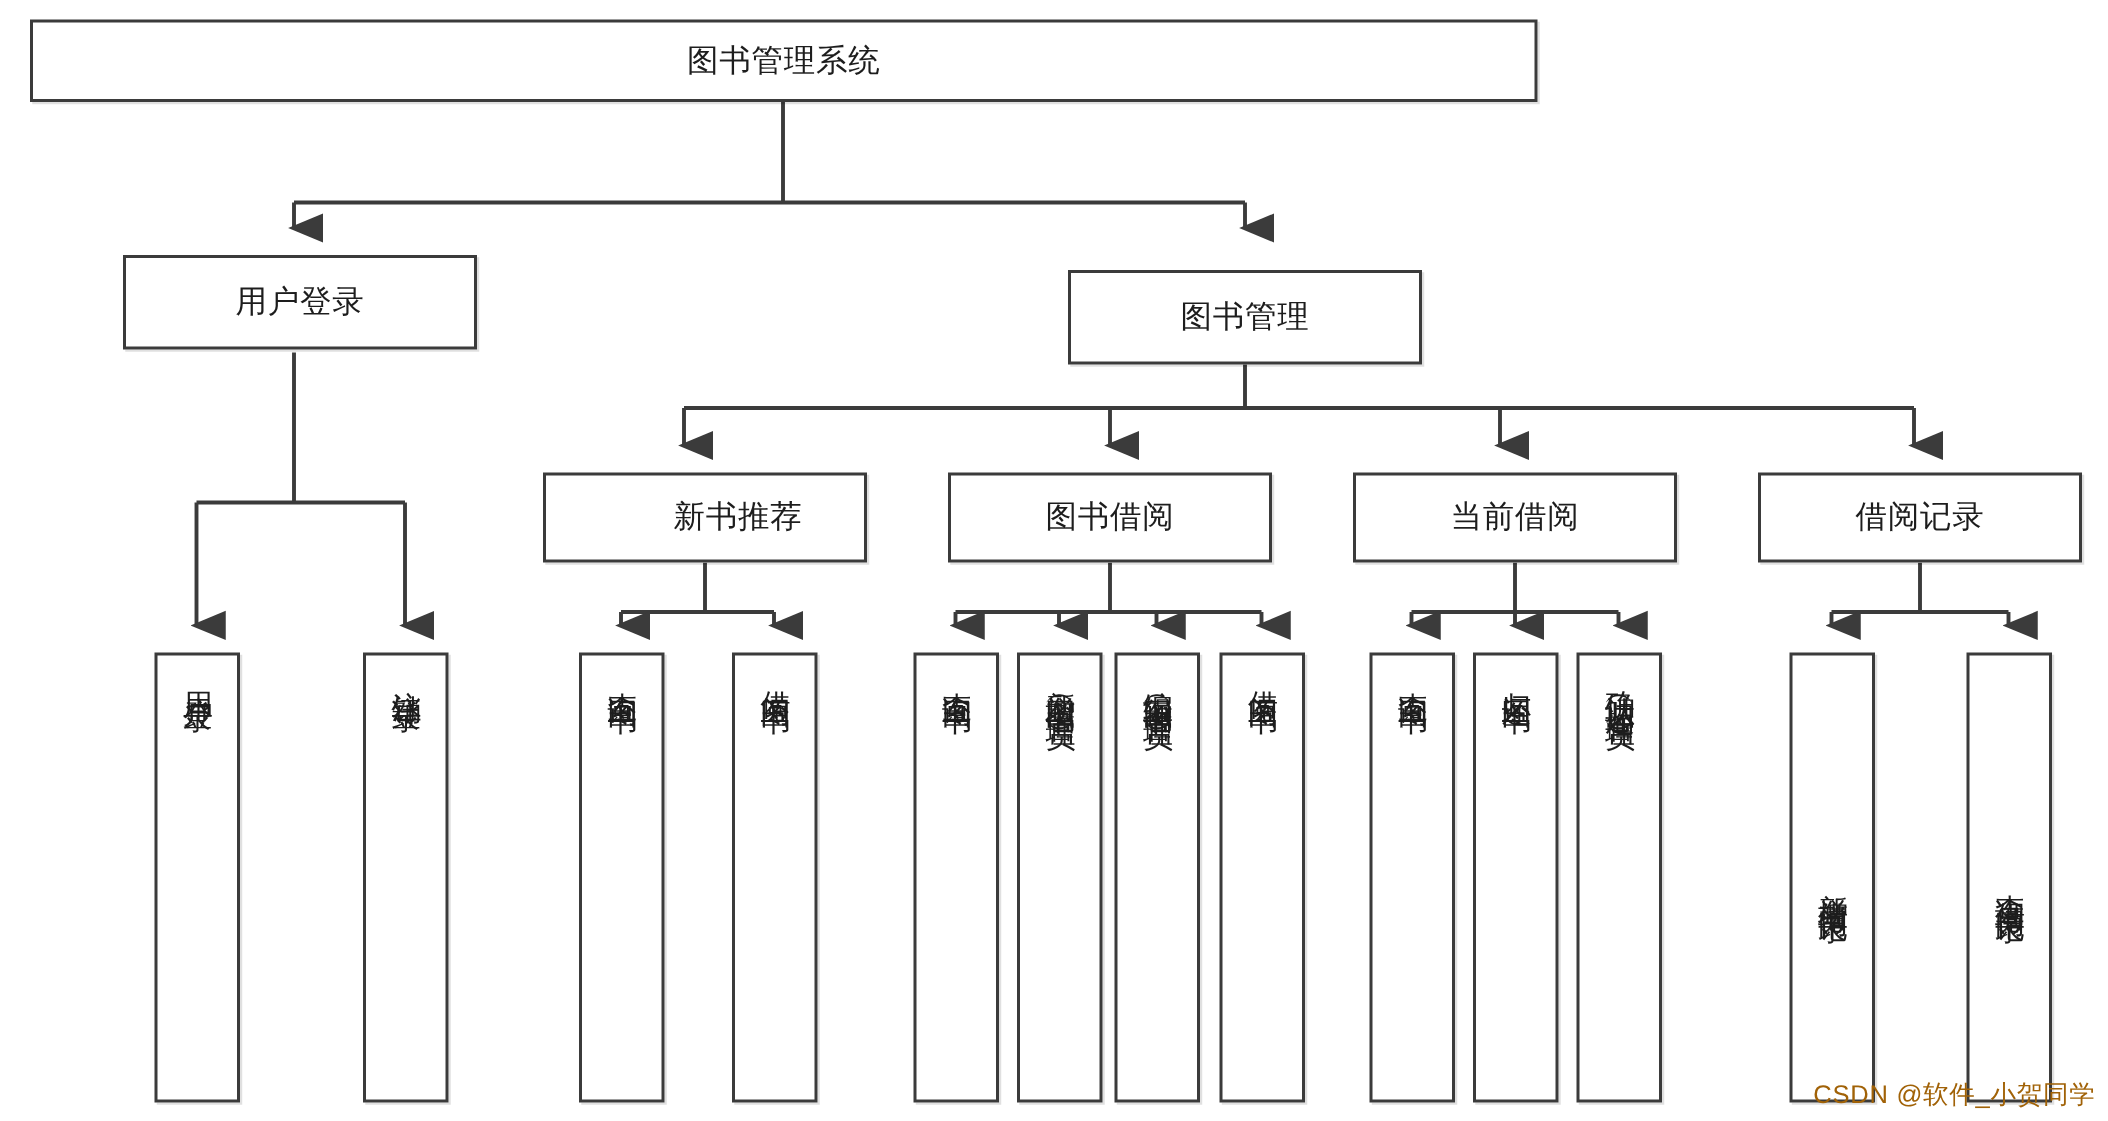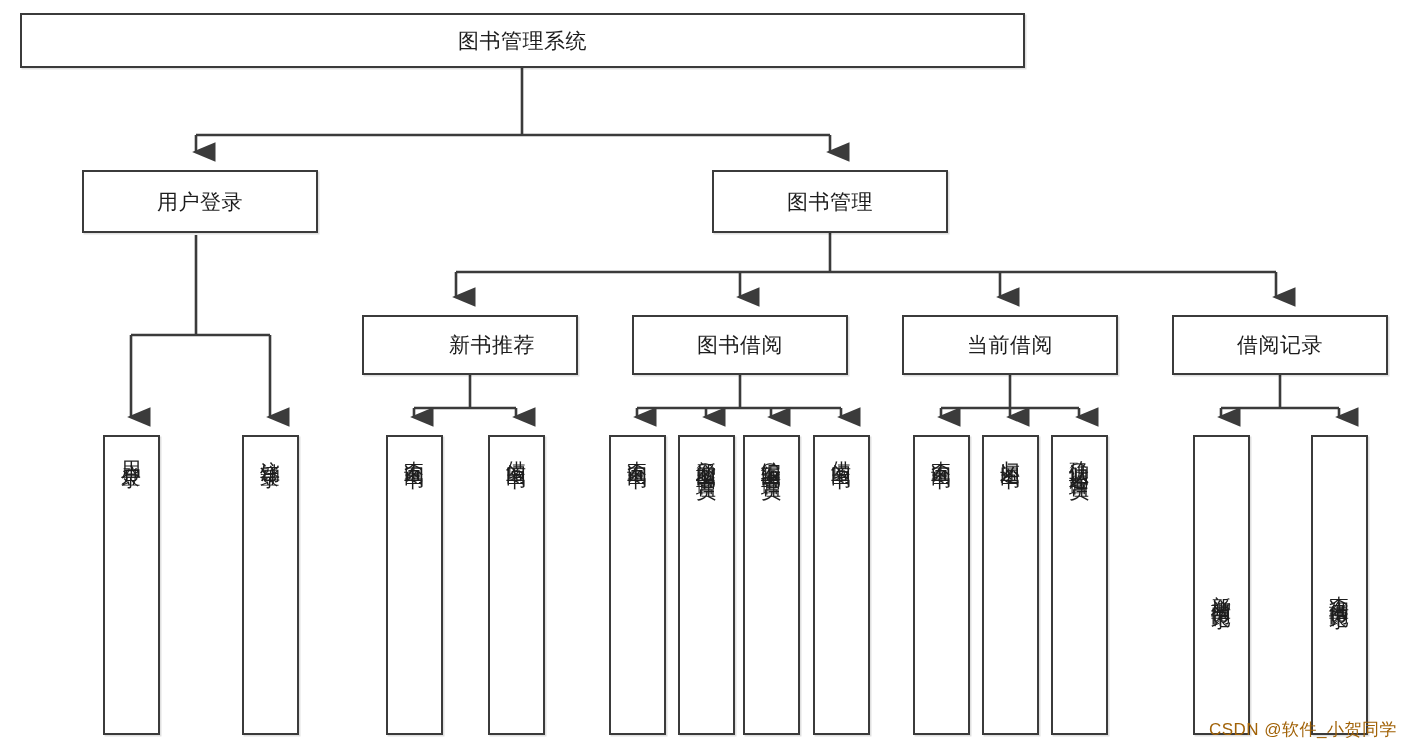--- a/index.html
+++ b/index.html
@@ -125,21 +125,21 @@
     </g>
   </svg>
 
   <div class="node" style="left:20px; top:13px; width:1005px; height:55px;">
     <span class="lbl">图书管理系统</span>
   </div>
 
   <div class="node" style="left:82px; top:170px; width:236px; height:63px;">
     <span class="lbl">用户登录</span>
   </div>
-  <div class="node" style="left:712px; top:170px; width:236px; height:63px;">
+  <div class="node" style="left:712px; top:180px; width:236px; height:63px;">
     <span class="lbl">图书管理</span>
   </div>
 
   <div class="node" style="left:362px; top:315px; width:216px; height:60px;padding-left:44px;">
     <span class="lbl">新书推荐</span>
   </div>
   <div class="node" style="left:902px; top:315px; width:216px; height:60px;">
     <span class="lbl">当前借阅</span>
   </div>
   <div class="node" style="left:632px; top:315px; width:216px; height:60px;">

